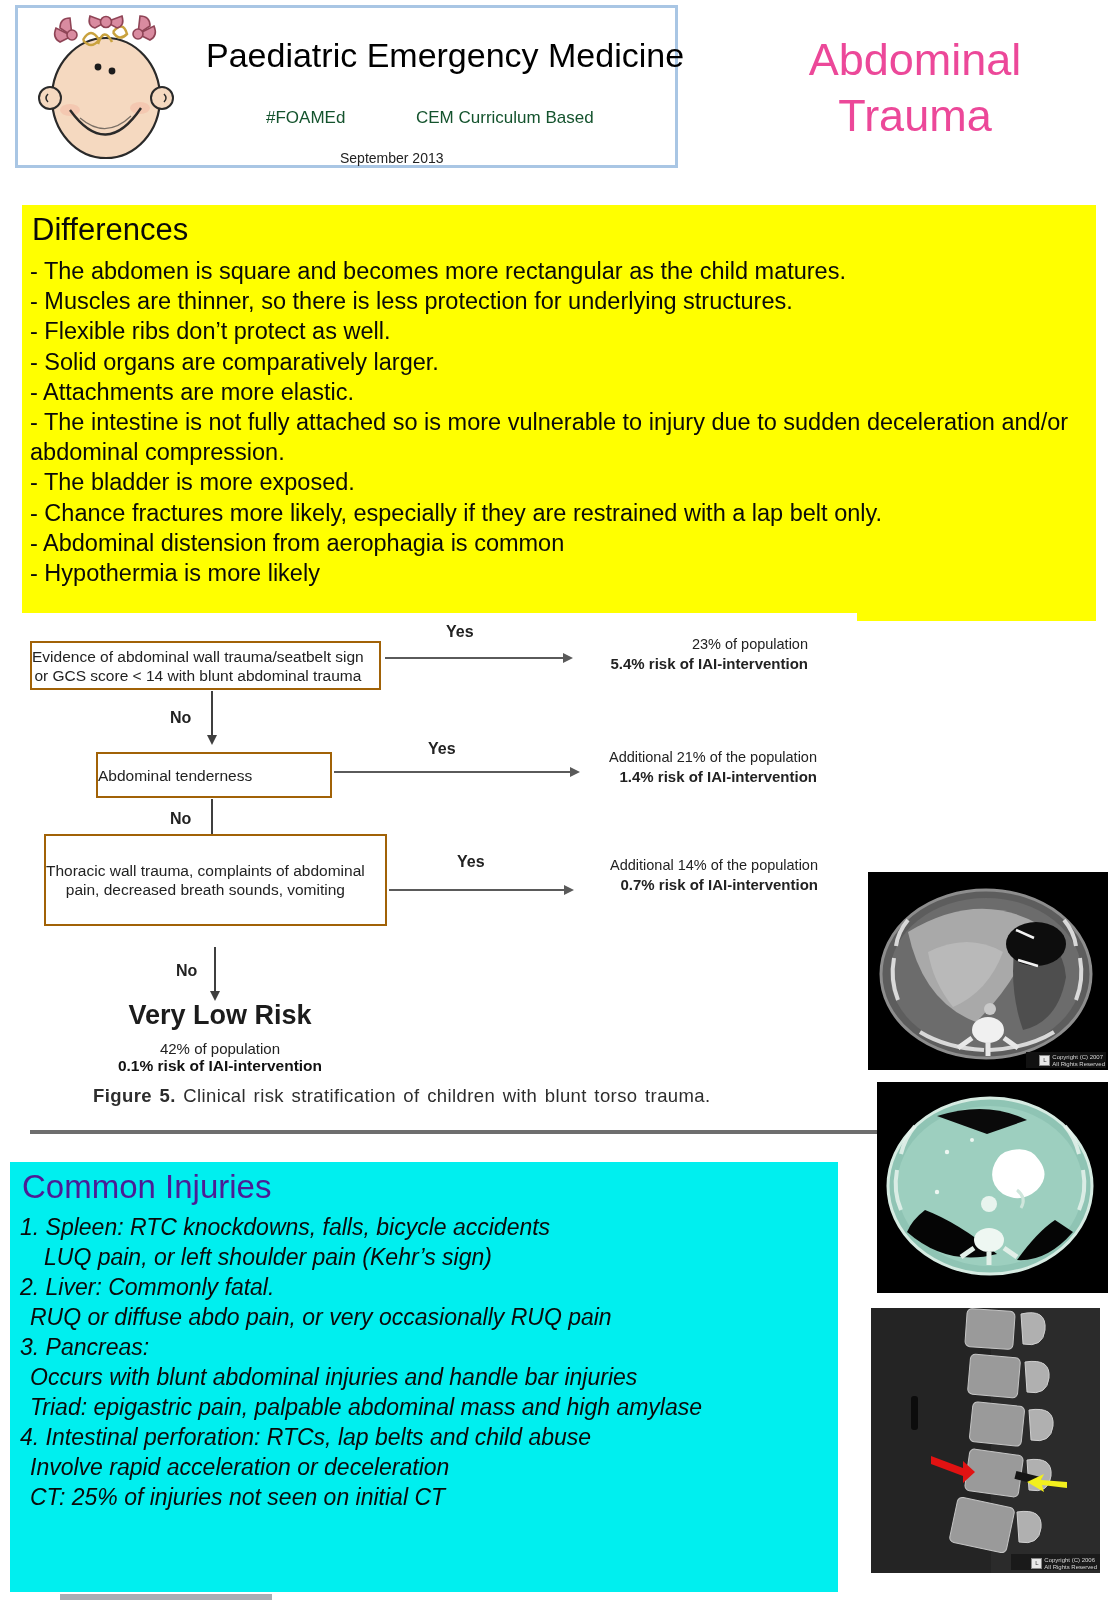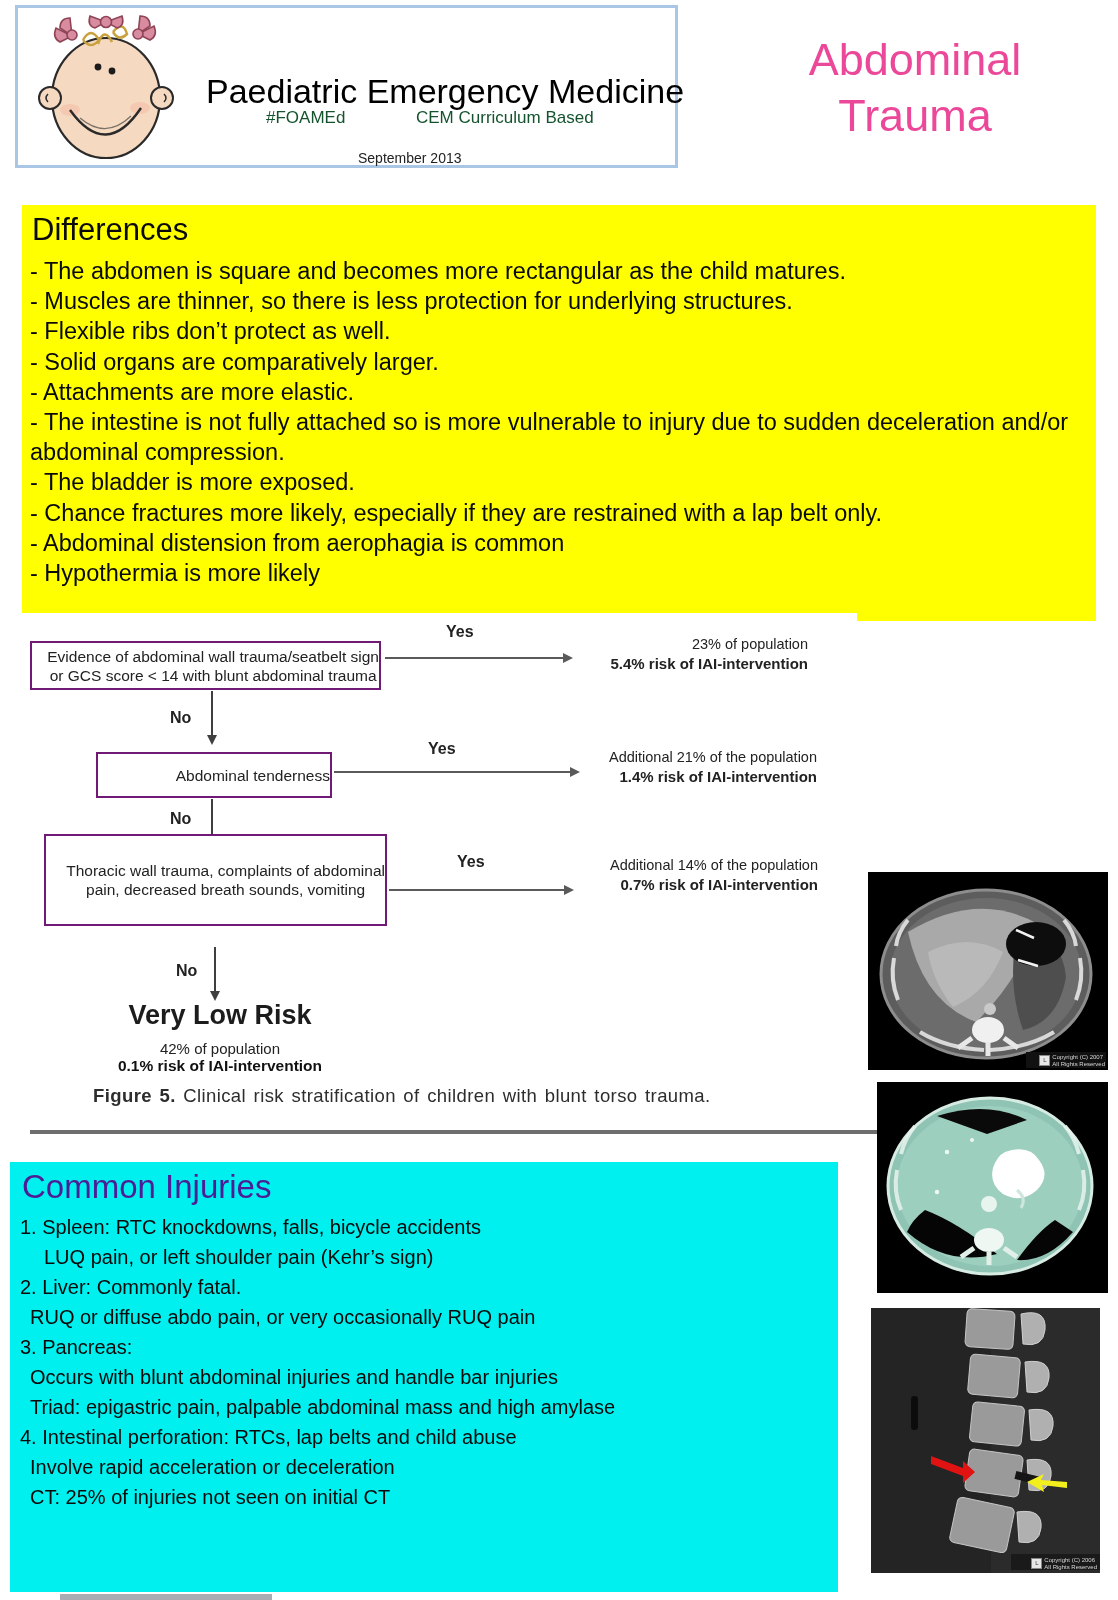--- a/index.html
+++ b/index.html
@@ -2,33 +2,33 @@
 <html><head>
 <meta charset="utf-8">
 <style>
   html,body{margin:0;padding:0;background:#ffffff;}
   .page{position:relative;width:1118px;height:1600px;background:#ffffff;overflow:hidden;
         font-family:"Liberation Sans","DejaVu Sans",sans-serif;color:#111;}
   .abs{position:absolute;}
 
   
   .header-box{left:15px;top:5px;width:663px;height:163px;background:#fff;border:3px solid #a9c6e4;box-sizing:border-box;}
-  .pem-title{left:188px;top:28px;width:500px;font-size:34px;color:#000;margin-top:36px;}
+  .pem-title{left:188px;top:28px;width:500px;font-size:34px;color:#000;}
   .pem-sub{top:100px;font-size:17px;color:#14532d;}
-  .pem-date{left:340px;top:142px;font-size:14px;color:#222;}
+  .pem-date{left:322px;top:142px;font-size:14px;color:#222;}
   .doc-title{left:755px;top:32px;width:320px;text-align:center;font-size:45px;line-height:56px;color:#ec4899;}
 
   
   .yellow-block{left:22px;top:205px;width:1074px;height:408px;background:#ffff00;}
   .yellow-ext{left:857px;top:613px;width:239px;height:8px;background:#ffff00;}
   .diff-head{left:32px;top:212px;font-size:31px;color:#0a0a0a;}
   .diff-list{left:30px;top:256px;width:1060px;font-size:23.5px;line-height:30.2px;color:#0a0a0a;}
 
   
-  .flow-box{box-sizing:border-box;border:2px solid #701a75;background:#fff;display:flex;align-items:center;justify-content:flex-end;
+  .flow-box{box-sizing:border-box;border:2px solid #a16207;background:#fff;display:flex;align-items:center;justify-content:flex-start;
             text-align:center;font-size:15.5px;line-height:19px;color:#222;}
   .yn{font-weight:bold;font-size:16px;color:#222;}
   .result{text-align:right;font-size:14.5px;line-height:19px;color:#222;}
   .result .r2{font-weight:bold;font-size:15px;}
   .harrow{height:0;border-top:2px solid #5a5a5a;}
   .harrow::after{content:'';position:absolute;right:-2px;top:-6px;width:0;height:0;
                  border-left:10px solid #5a5a5a;border-top:5px solid transparent;border-bottom:5px solid transparent;}
   .varrow{width:0;border-left:2px solid #3f3f3f;}
   .varrow::after{content:'';position:absolute;left:-6px;bottom:-2px;width:0;height:0;
                  border-top:10px solid #3f3f3f;border-left:5px solid transparent;border-right:5px solid transparent;}
@@ -36,21 +36,21 @@
   .terminal .t1{font-weight:bold;font-size:27px;color:#1c1c1c;}
   .terminal .t2{margin-top:9px;font-size:15px;color:#222;}
   .terminal .t3{font-weight:bold;font-size:15.5px;color:#111;}
   .fig-caption{left:93px;top:1085px;width:680px;font-size:18.5px;letter-spacing:.4px;word-spacing:2px;color:#2d2d2d;}
   .divider{left:30px;top:1130px;width:1018px;height:4px;background:#4a4a4a;opacity:.8;}
   .bottom-strip{left:60px;top:1594px;width:212px;height:6px;background:#a9adb3;}
 
   
   .cyan-block{left:10px;top:1162px;width:828px;height:430px;background:#00efef;}
   .ci-head{left:22px;top:1168px;font-size:33px;color:#4c1d95;}
-  .ci-list{left:20px;top:1212px;width:810px;font-size:20px;line-height:30px;color:#0a0a0a;}
+  .ci-list{left:20px;top:1212px;width:810px;font-size:23px;line-height:30px;color:#0a0a0a;font-style:italic;}
   .ci-list .ind1{padding-left:10px;}
   .ci-list .ind2{padding-left:24px;}
 
   
   .ct{background:#000;}
   .cw{position:absolute;right:3px;bottom:3px;display:flex;align-items:center;gap:2px;}
   .cw .ic{width:9px;height:9px;background:#e8e8e8;border:1px solid #888;font-size:6px;color:#333;text-align:center;line-height:9px;}
   .cw .tx{font-size:6px;line-height:6.5px;color:#d8d8d8;white-space:nowrap;}
 </style>
 </head>

